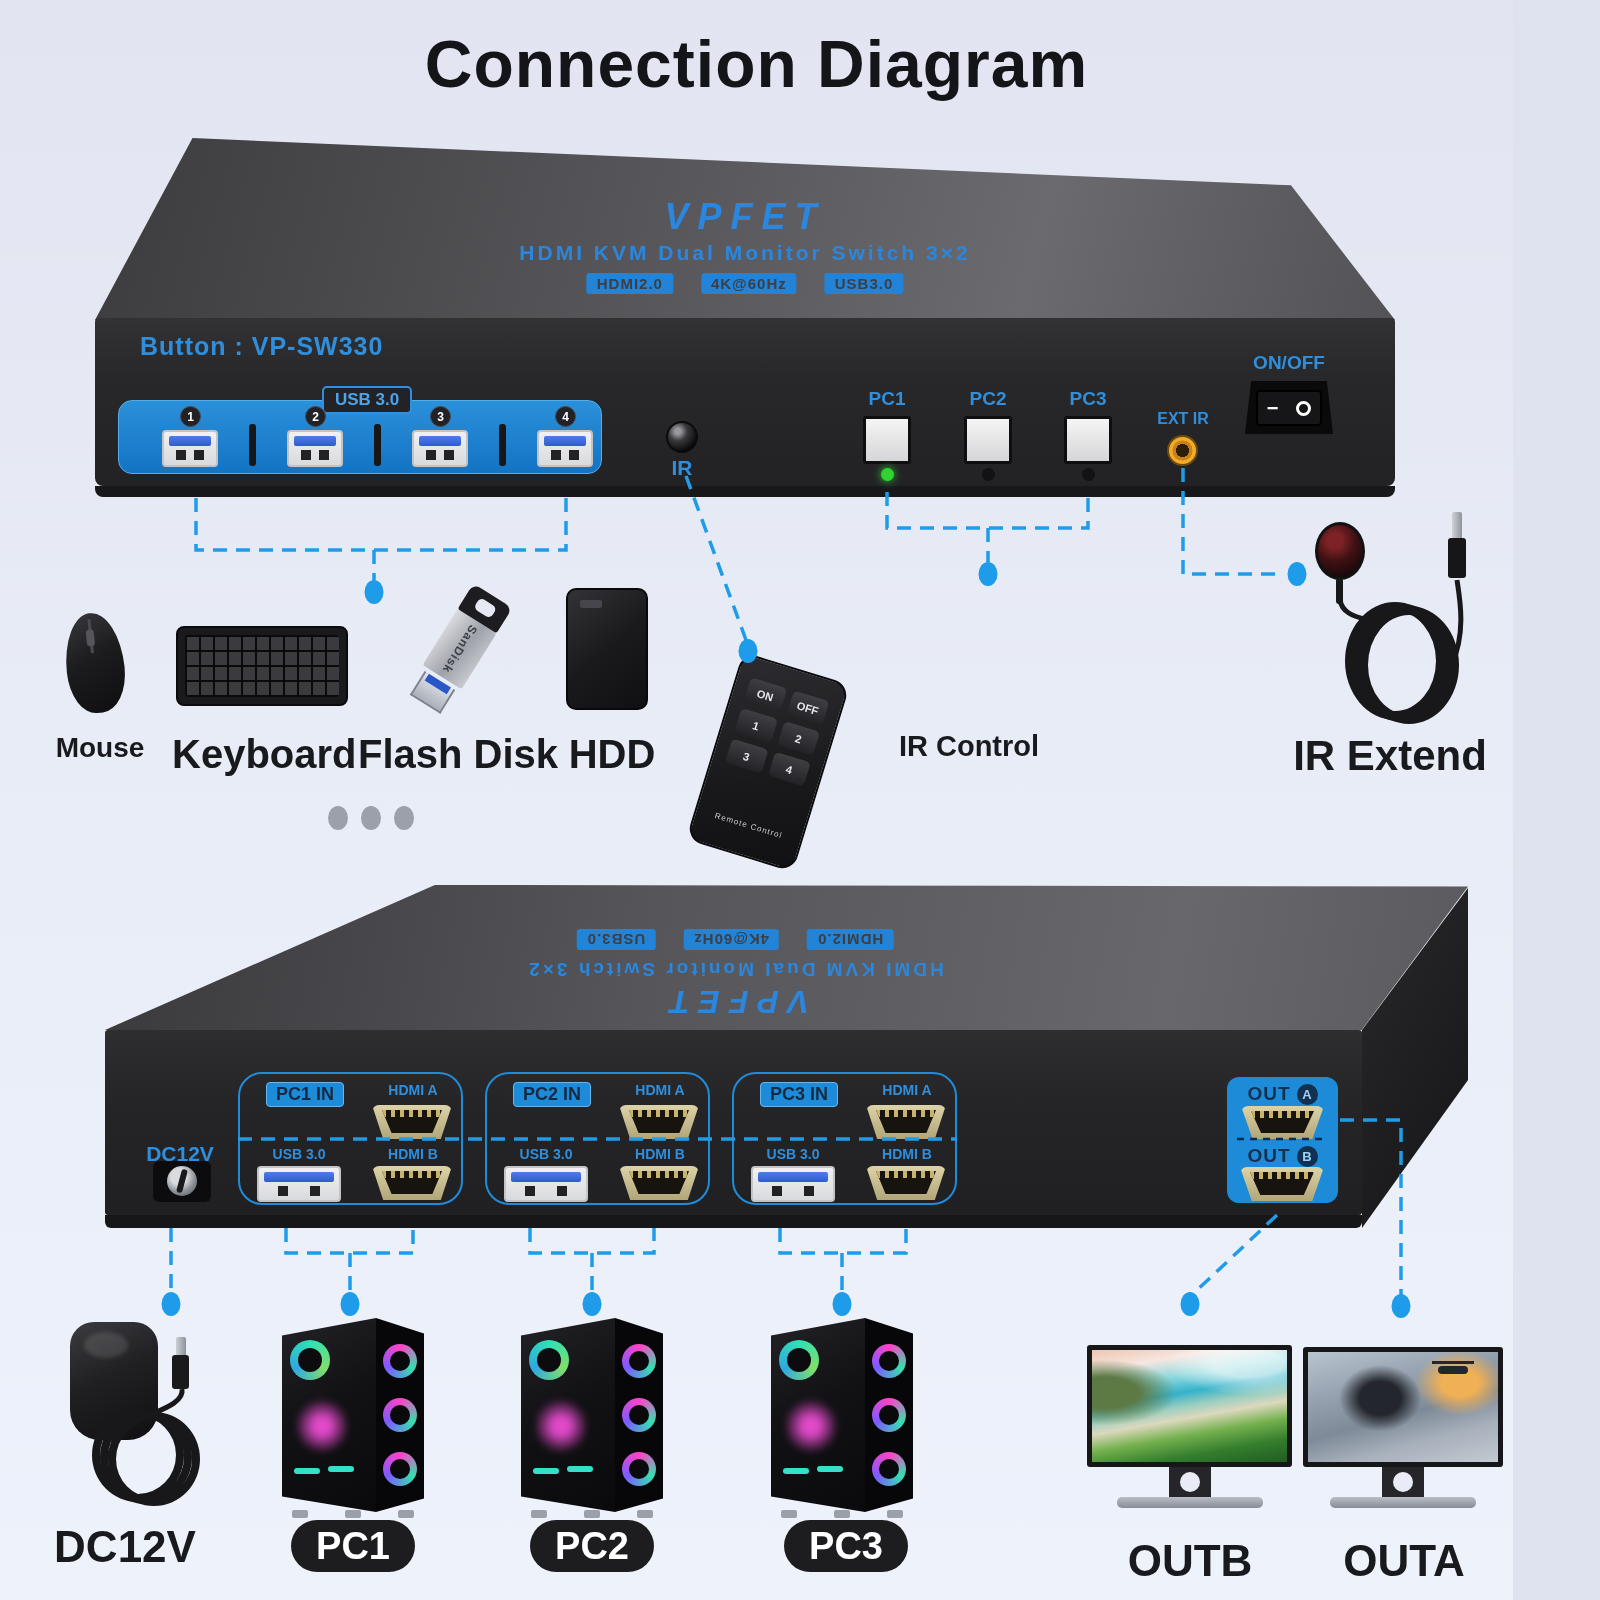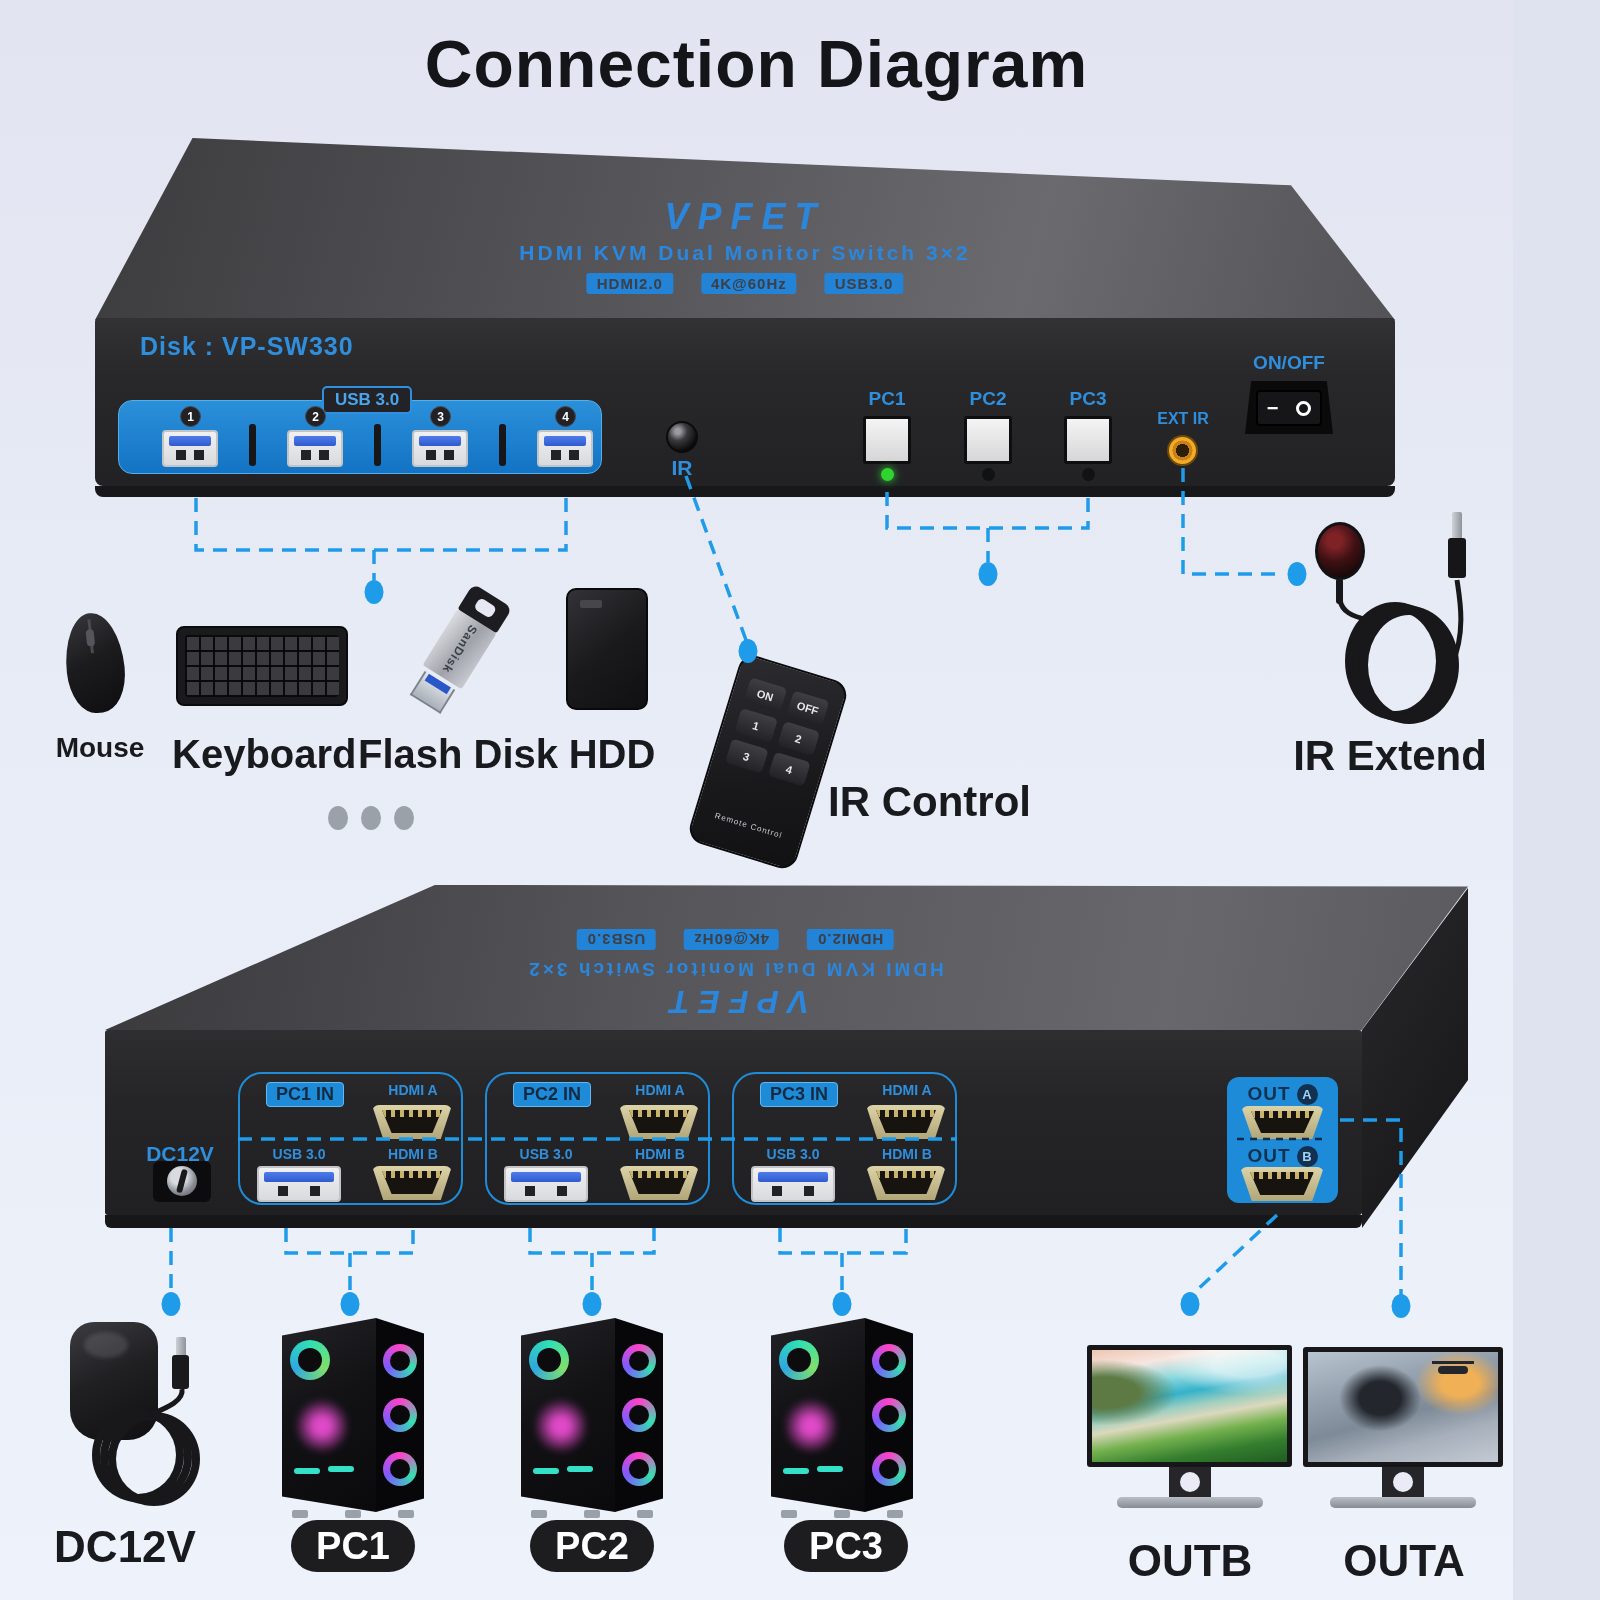--- a/index.html
+++ b/index.html
@@ -205,21 +205,21 @@
       <div class="brand-product">HDMI KVM Dual Monitor Switch 3×2</div>
       <div class="brand-badges">
         <span>HDMI2.0</span>
         <span>4K@60Hz</span>
         <span>USB3.0</span>
       </div>
     </div>
   </div>
   <div class="abs face-front"></div>
   <div class="abs lip-front"></div>
-  <div class="abs model-text">Disk : VP-SW330</div>
+  <div class="abs model-text">Button : VP-SW330</div>
 
   <div class="abs usb-panel"></div>
   <div class="abs usb-hub-badge">USB 3.0</div>
   <div class="abs port-num ctr" style="left:180px;top:406px;">1</div>
   <div class="abs port-num ctr" style="left:305px;top:406px;">2</div>
   <div class="abs port-num ctr" style="left:430px;top:406px;">3</div>
   <div class="abs port-num ctr" style="left:555px;top:406px;">4</div>
   <div class="abs usb3" style="left:162px;top:430px;width:56px;height:37px;">
       <div class="tongue"></div>
       <div class="pins">
@@ -313,21 +313,21 @@
     <div class="grid">
       <span>ON</span>
       <span>OFF</span>
       <span>1</span>
       <span>2</span>
       <span>3</span>
       <span>4</span>
     </div>
     <div class="rlabel">Remote Control</div>
   </div>
-  <div class="abs callout" style="left:828px;top:730px;width:200px;font-size:42px;margin-top:48px;">IR Control</div>
+  <div class="abs callout" style="left:869px;top:730px;width:200px;font-size:29px;">IR Control</div>
 
   <div class="abs irx-eye"></div>
   <div class="abs irx-stem"></div>
   <div class="abs coil" style="left:1345px;top:602px;width:100px;height:118px;"></div>
   <div class="abs coil" style="left:1352px;top:604px;width:100px;height:118px;"></div>
   <div class="abs coil" style="left:1359px;top:606px;width:100px;height:118px;"></div>
   <div class="abs plug-tip"></div>
   <div class="abs plug-body"></div>
   <div class="abs callout" style="left:1290px;top:732px;width:200px;font-size:42px;">IR Extend</div>
 

